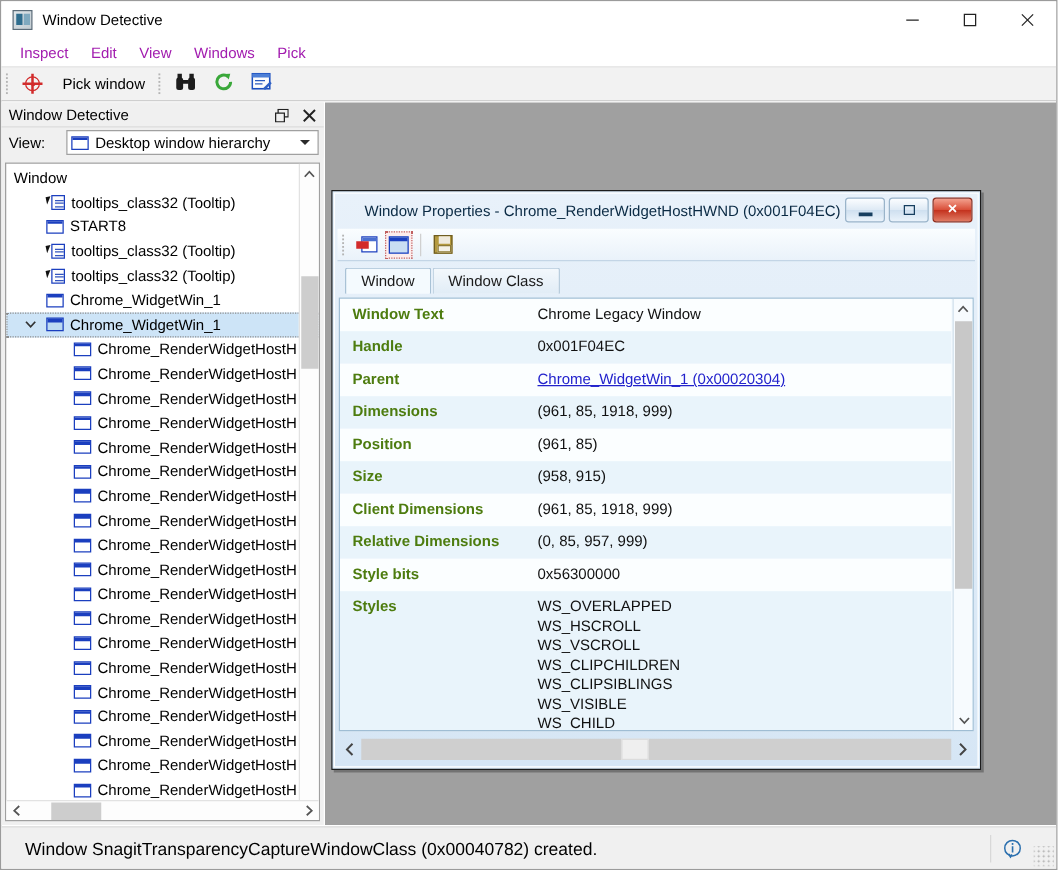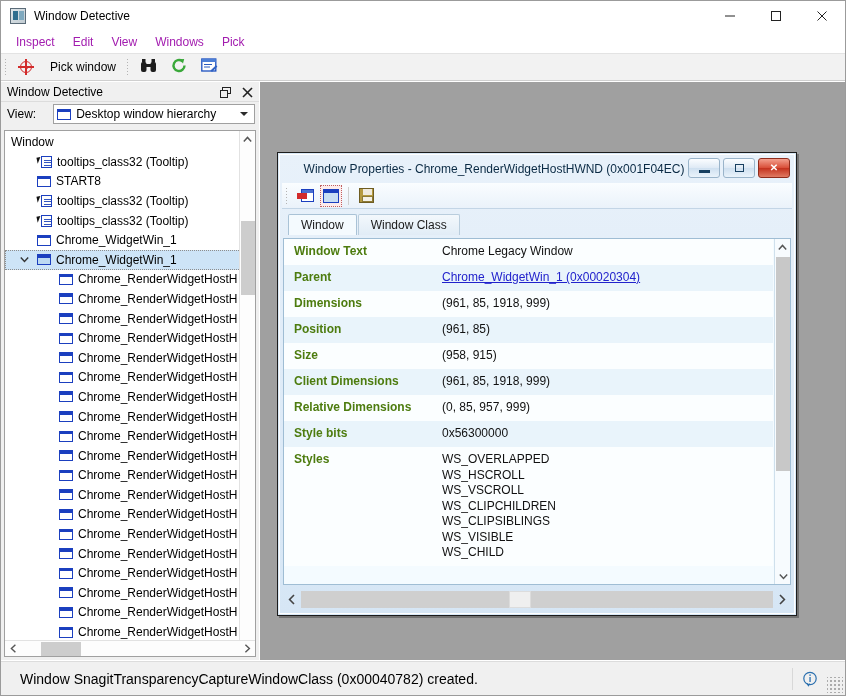--- a/index.html
+++ b/index.html
@@ -190,21 +190,21 @@
   .hscroll .thumb { position: absolute; top: 0; height: 14px; background: #cdcdcd; }
 
   
   .client {
     position: absolute; left: 259px; top: 81px; width: 585px; height: 578px;
     background: #a0a0a0;
   }
 
   
   .dialog {
-    position: absolute; left: 276px; top: 151px; width: 520px; height: 464px;
+    position: absolute; left: 264px; top: 151px; width: 520px; height: 464px;
     border: 1px solid #1c1c1c;
     background: #d9e9f7;
     box-shadow: 2px 2px 0 rgba(0,0,0,0.28);
   }
   .dlg-inner {
     position: absolute; inset: 1px;
     background: linear-gradient(180deg,#e8f1fa 0%, #d6e6f5 100%);
     border: 1px solid #ffffff;
   }
   .dlg-title {
@@ -623,20 +623,24 @@
         <div class="tab">Window Class</div>
       </div>
 
       <div class="props">
         <div class="prop-list" id="prop-list">
             <div class="prow">
               <div class="pname">Window Text</div>
               <div class="pval">Chrome Legacy Window</div>
             </div>
             <div class="prow">
+              <div class="pname">Handle</div>
+              <div class="pval">0x001F04EC</div>
+            </div>
+            <div class="prow">
               <div class="pname">Parent</div>
               <div class="pval"><a href="#">Chrome_WidgetWin_1 (0x00020304)</a></div>
             </div>
             <div class="prow">
               <div class="pname">Dimensions</div>
               <div class="pval">(961, 85, 1918, 999)</div>
             </div>
             <div class="prow">
               <div class="pname">Position</div>
               <div class="pval">(961, 85)</div>

